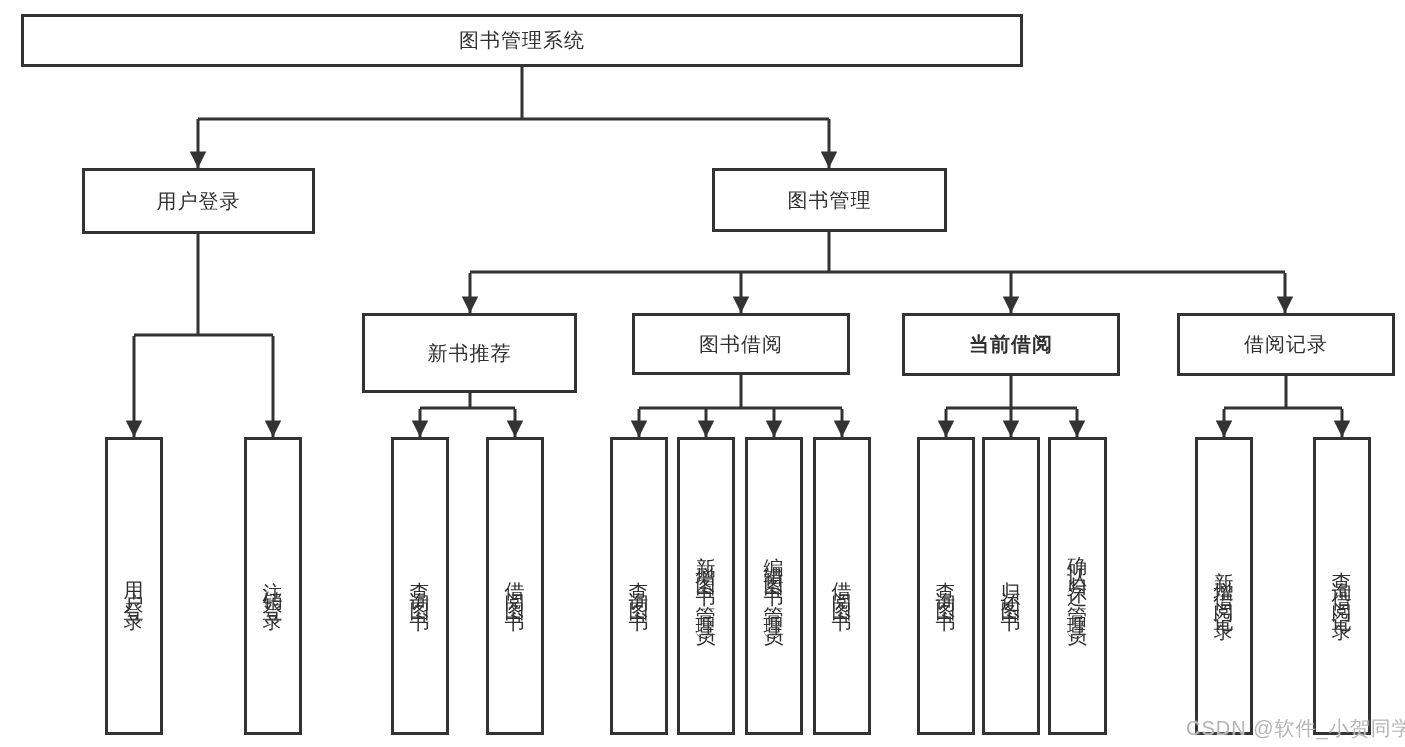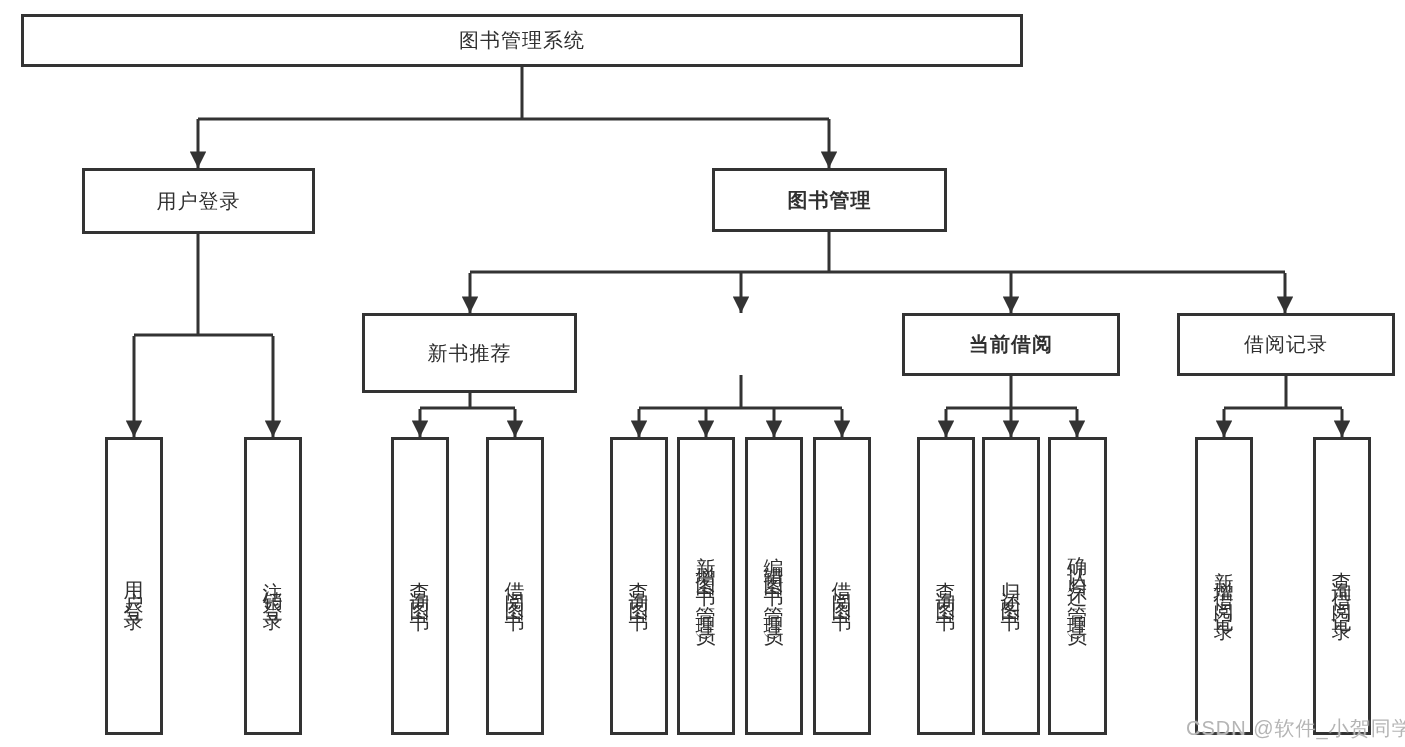--- a/index.html
+++ b/index.html
@@ -102,23 +102,24 @@
     <line x1="946" y1="409" x2="946" y2="437" marker-end="url(#arrow)"></line>
     <line x1="1011" y1="409" x2="1011" y2="437" marker-end="url(#arrow)"></line>
     <line x1="1077" y1="409" x2="1077" y2="437" marker-end="url(#arrow)"></line>
     <line x1="1224" y1="409" x2="1224" y2="437" marker-end="url(#arrow)"></line>
     <line x1="1342" y1="409" x2="1342" y2="437" marker-end="url(#arrow)"></line>
   </svg>
 
   <div class="node" style="left:21px; top:14px; width:1002px; height:53px;">图书管理系统</div>
 
   <div class="node" style="left:82px; top:168px; width:233px; height:66px;">用户登录</div>
-  <div class="node" style="left:712px; top:168px; width:235px; height:64px;font-weight:bold;">图书管理</div>
+  <div class="node" style="left:712px; top:168px; width:235px; height:64px;">图书管理</div>
 
   <div class="node" style="left:362px; top:313px; width:215px; height:80px;">新书推荐</div>
+  <div class="node" style="left:632px; top:313px; width:218px; height:62px;">图书借阅</div>
   <div class="node" style="left:902px; top:313px; width:218px; height:63px;font-weight:bold;">当前借阅</div>
   <div class="node" style="left:1177px; top:313px; width:218px; height:63px;">借阅记录</div>
 
   <div class="node leaf" style="left:105px; top:437px; width:58px; height:298px;">用户登录</div>
   <div class="node leaf" style="left:244px; top:437px; width:58px; height:298px;">注销登录</div>
 
   <div class="node leaf" style="left:391px; top:437px; width:58px; height:298px;">查询图书</div>
   <div class="node leaf" style="left:486px; top:437px; width:58px; height:298px;">借阅图书</div>
 
   <div class="node leaf" style="left:610px; top:437px; width:58px; height:298px;">查询图书</div>

